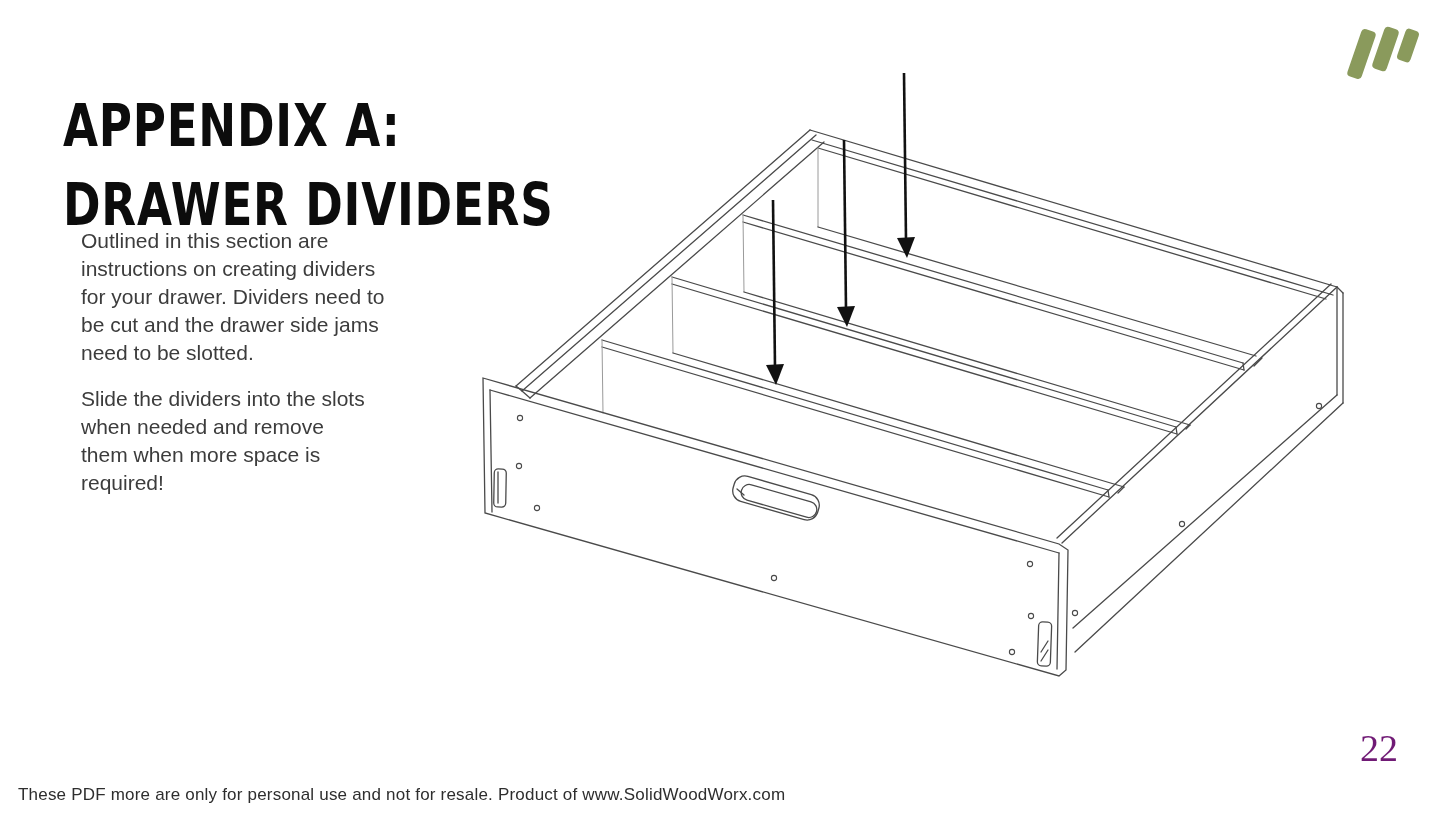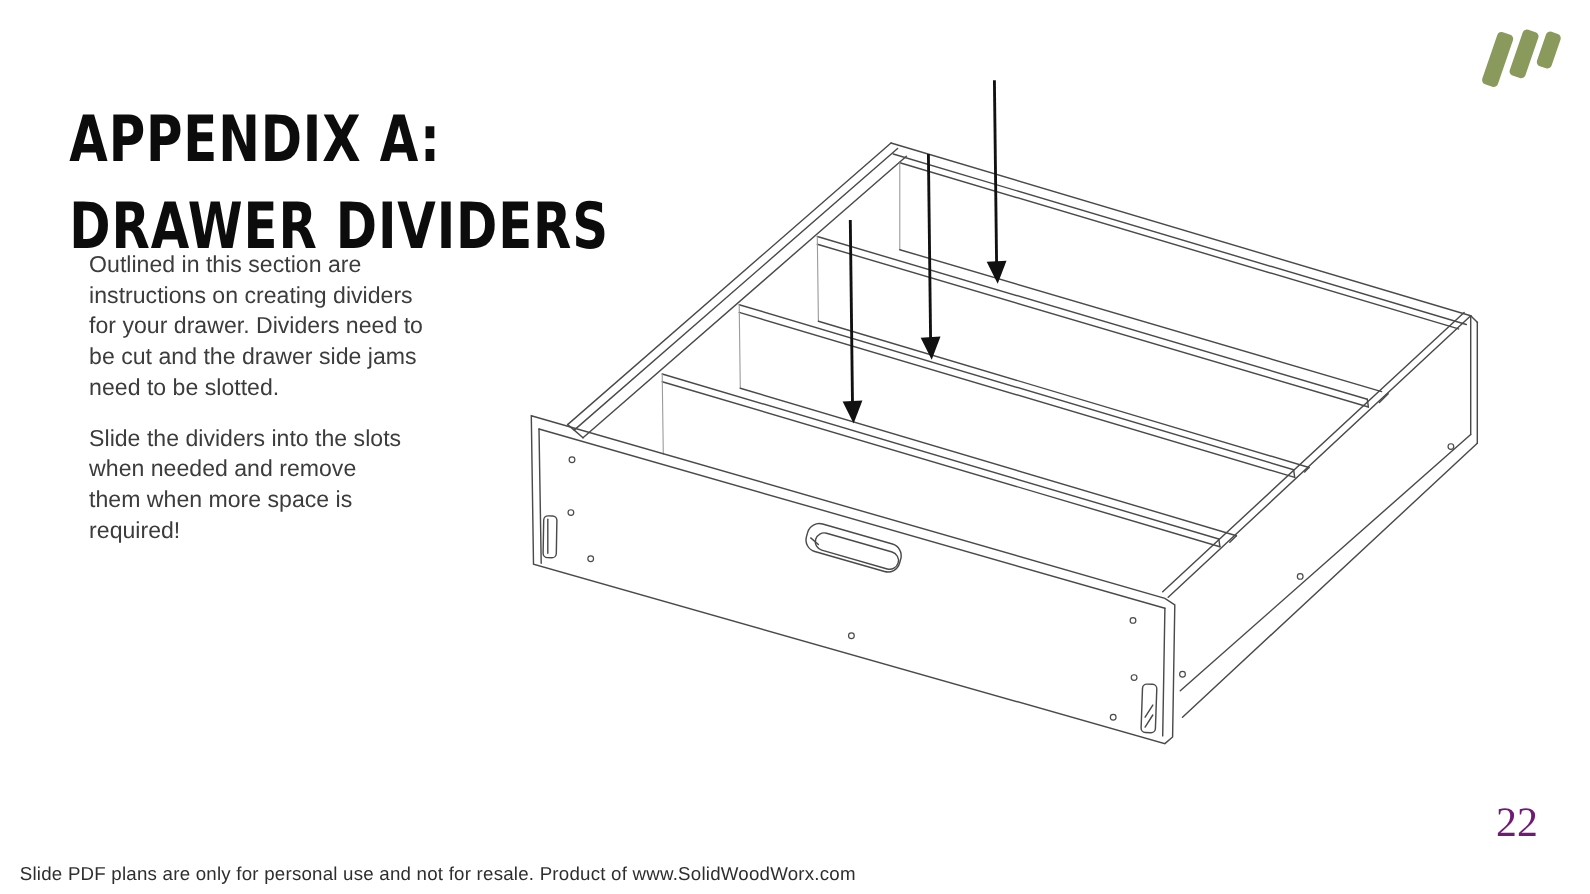--- a/index.html
+++ b/index.html
@@ -179,15 +179,15 @@
         <g>
           <path class="arrow-shaft" d="M773,200 L775,367"></path>
           <polygon class="arrow-head" points="766,365 784,364 776,385"></polygon>
         </g>
       </g>
     </svg>
   </figure>
 
   <div class="pagenum">22</div>
 
-  <div class="footer">Slide PDF plans are only for personal use and not for resale. Product of www.SolidWoodWorx.com</div>
+  <div class="footer">These PDF more are only for personal use and not for resale. Product of www.SolidWoodWorx.com</div>
 
 </div>
 
 </body></html>

